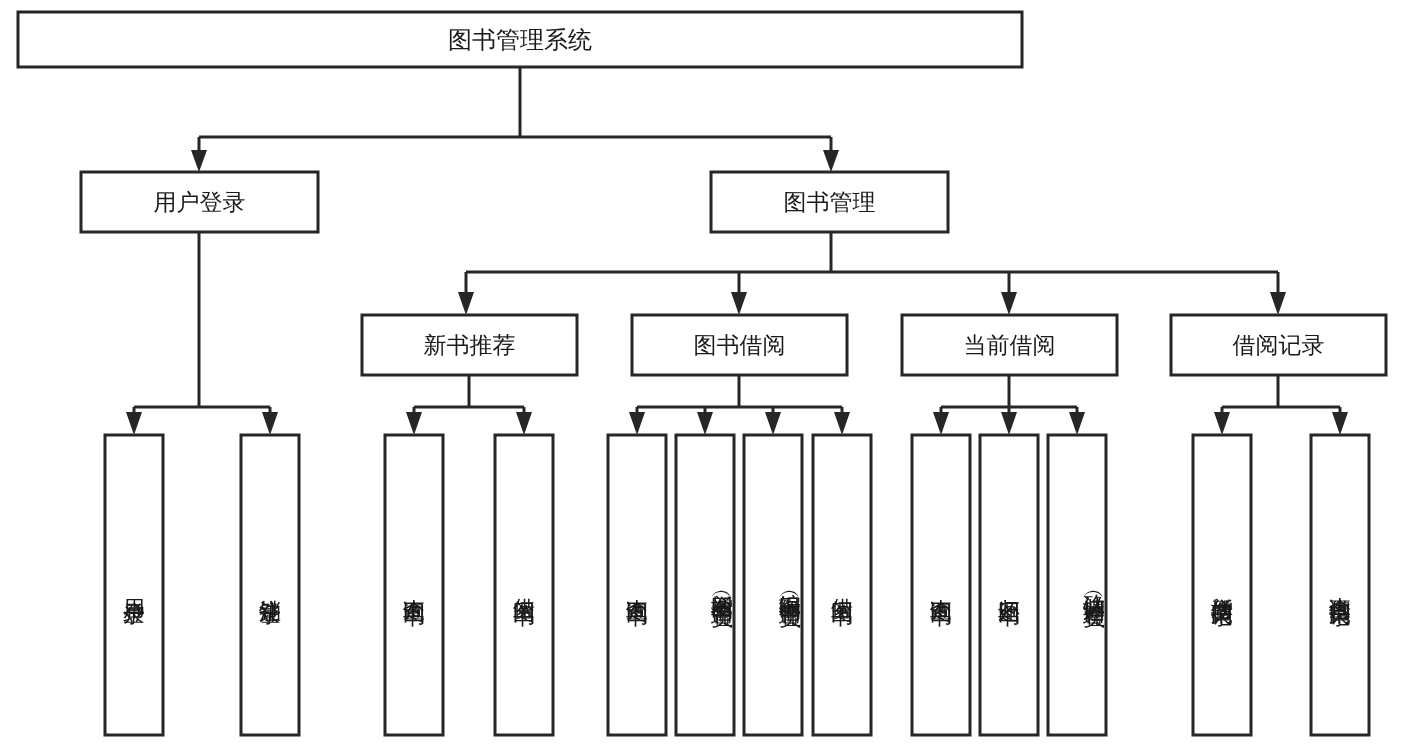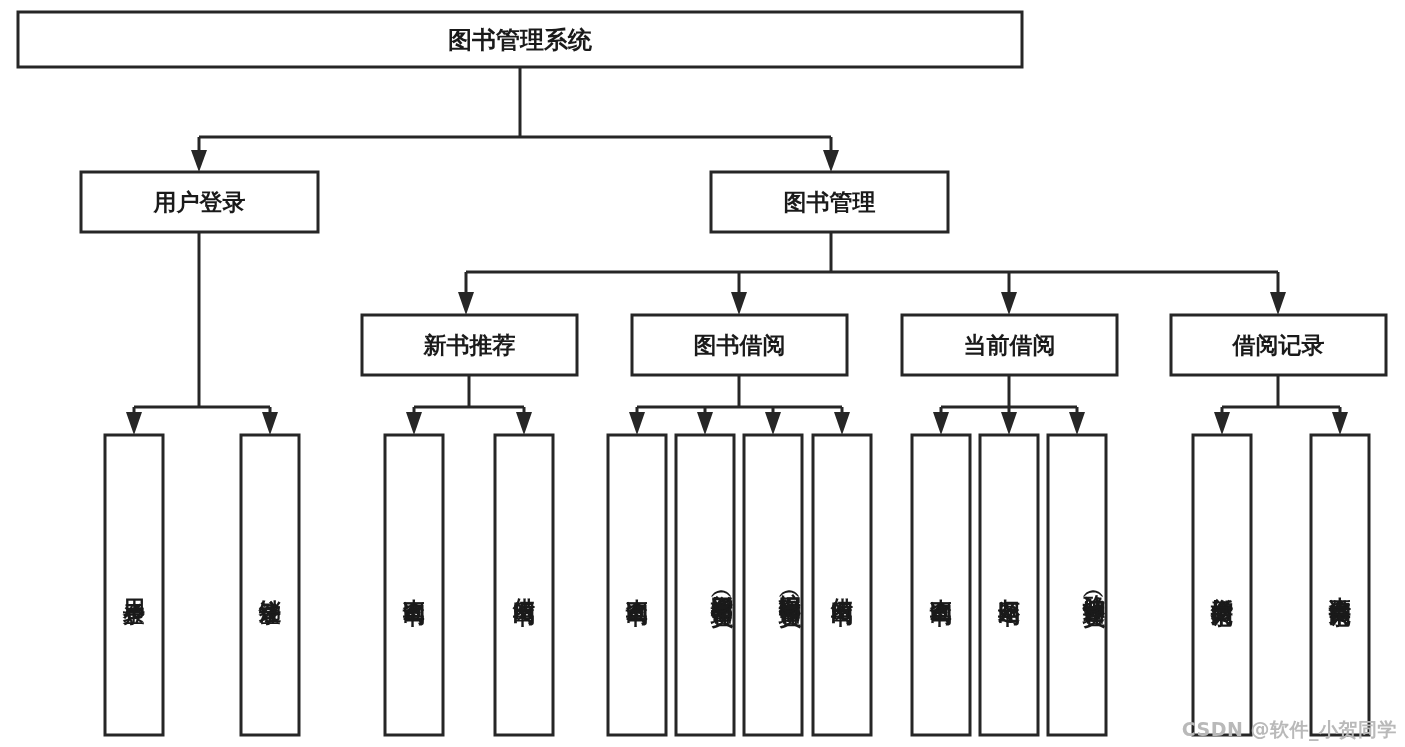--- a/index.html
+++ b/index.html
@@ -11,21 +11,20 @@
     width: 1405px;
     height: 747px;
     font-family: "DejaVu Sans", "Liberation Sans", sans-serif;
     overflow: hidden;
   }
   #diagram-root {
     position: relative;
     width: 1405px;
     height: 747px;
     background: #ffffff;
-    font-weight: bold;
   }
   svg.flow {
     position: absolute;
     top: 0;
     left: 0;
     width: 1405px;
     height: 747px;
   }
   .node-box {
     fill: #ffffff;
@@ -203,14 +202,13 @@
   <div class="leaf-label" style="left:744px; top:438px; width:58px; height:294px; align-items:flex-start;">编辑图书（管理员）</div>
   <div class="leaf-label" style="left:813px; top:435px; width:58px; height:300px;">借阅图书</div>
 
   <div class="leaf-label" style="left:912px; top:435px; width:58px; height:300px;">查询图书</div>
   <div class="leaf-label" style="left:980px; top:435px; width:58px; height:300px;">归还图书</div>
   <div class="leaf-label" style="left:1048px; top:438px; width:58px; height:294px; align-items:flex-start;">确认归还（管理员）</div>
 
   <div class="leaf-label" style="left:1193px; top:435px; width:58px; height:300px;">新增借阅记录</div>
   <div class="leaf-label" style="left:1311px; top:435px; width:58px; height:300px;">查询借阅记录</div>
 
-  <div class="watermark">CSDN @软件_小贺同学</div>
 </div>
 
 </body></html>

